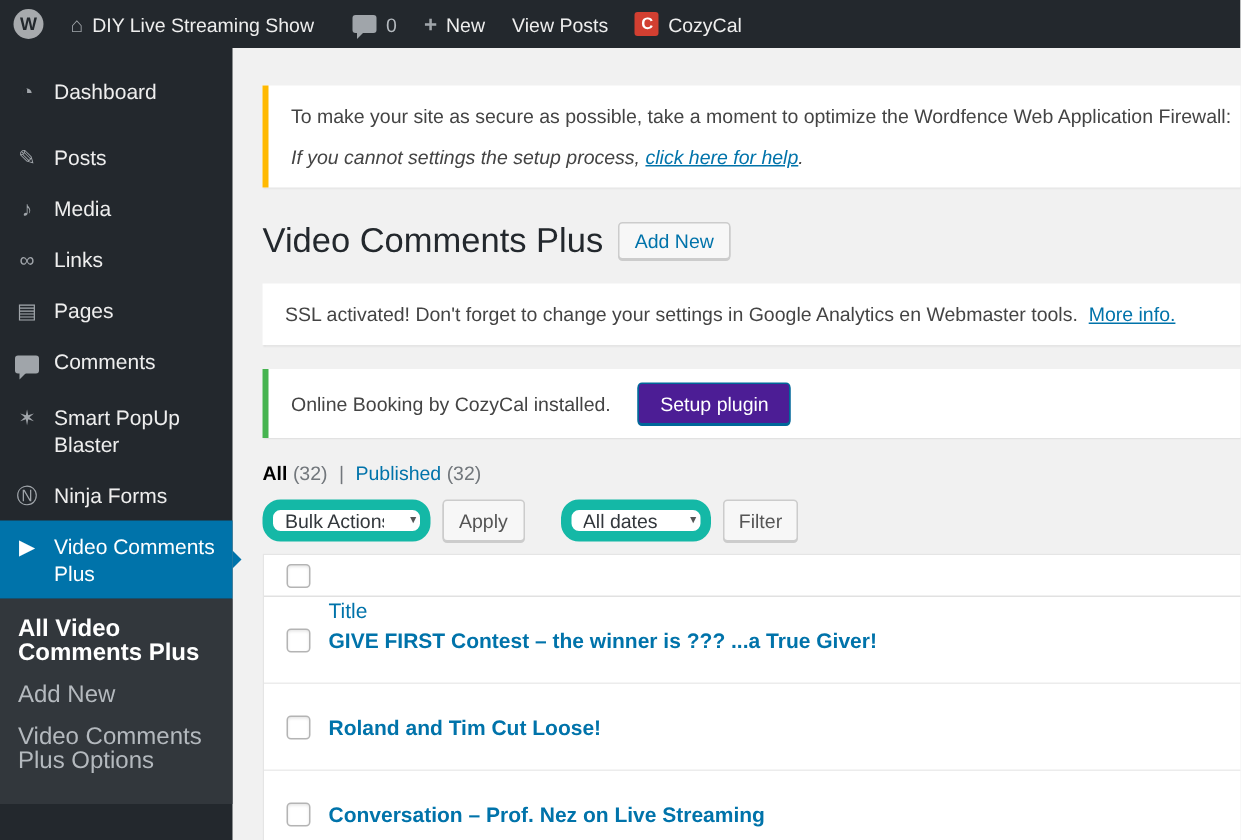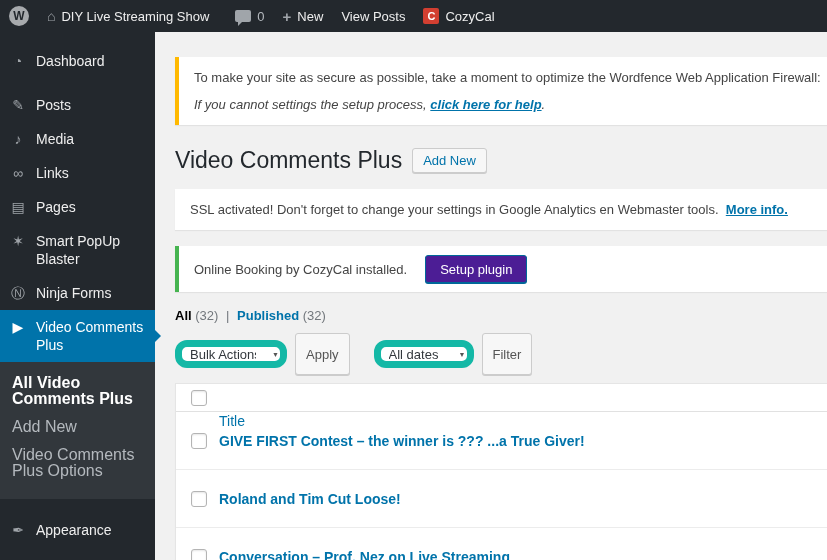--- a/index.html
+++ b/index.html
@@ -2,21 +2,21 @@
 <html><head>
 <meta charset="utf-8">
 <style>
   * { box-sizing: border-box; }
   html, body { margin:0; padding:0; }
   body {
     width:827px; height:560px; overflow:hidden; position:relative;
     font-family:"Liberation Sans", sans-serif; font-size:13px;
     background:#f1f1f1; color:#444;
   }
-  a { text-decoration:none; cursor:pointer;font-weight:bold; }
+  a { text-decoration:none; cursor:pointer; }
 
   
   .admin-bar {
     position:absolute; top:0; left:0; width:827px; height:32px;
     background:#23282d; color:#eee; display:flex; align-items:center;
     z-index:60; font-size:13px;
   }
   .ab-item { display:flex; align-items:center; gap:6px; height:32px; padding:0 9px; cursor:pointer; color:#eee; }
   .wp-logo-circle {
     width:20px; height:20px; border-radius:50%; background:#a7aaad; color:#23282d;
@@ -105,21 +105,21 @@
   }
   select {
     -webkit-appearance:none; appearance:none;
     height:28px; background:#fff; border:7px solid #14b8a6; border-radius:12px;
     font-size:13px; color:#32373c; padding:0 24px 0 8px; font-family:inherit; cursor:pointer;
   }
   .sel-bulk { width:112px; }
   .sel-dates { width:100px; margin-left:24px; }
   .button-secondary {
     background:#f7f7f7; border:1px solid #ccc; border-radius:3px; box-shadow:0 1px 0 #ccc;
-    color:#555; font-size:13px; height:42px; padding:0 10px; margin-left:8px;
+    color:#555; font-size:13px; height:28px; padding:0 10px; margin-left:8px;
     cursor:pointer; font-family:inherit;text-align:right;
   }
 
   .posts-table {
     margin-top:8px; background:#fff; border:1px solid #e5e5e5;
     box-shadow:0 1px 1px rgba(0,0,0,.04);
   }
   .t-head {
     display:flex; align-items:center; height:28px; border-bottom:1px solid #e1e1e1;
   }
@@ -176,20 +176,24 @@
     <span class="menu-icon">♪</span>
     <span>Media</span>
   </div>
   <div class="menu-item">
     <span class="menu-icon">∞</span>
     <span>Links</span>
   </div>
   <div class="menu-item">
     <span class="menu-icon">▤</span>
     <span>Pages</span>
+  </div>
+  <div class="menu-item">
+    <span class="menu-icon" style="padding-top:3px;"><span class="bubble"></span></span>
+    <span>Comments</span>
   </div>
   <div class="menu-item">
     <span class="menu-icon">✶</span>
     <span>Smart PopUp Blaster</span>
   </div>
   <div class="menu-item">
     <span class="menu-icon">Ⓝ</span>
     <span>Ninja Forms</span>
   </div>
   <div class="menu-item active">

